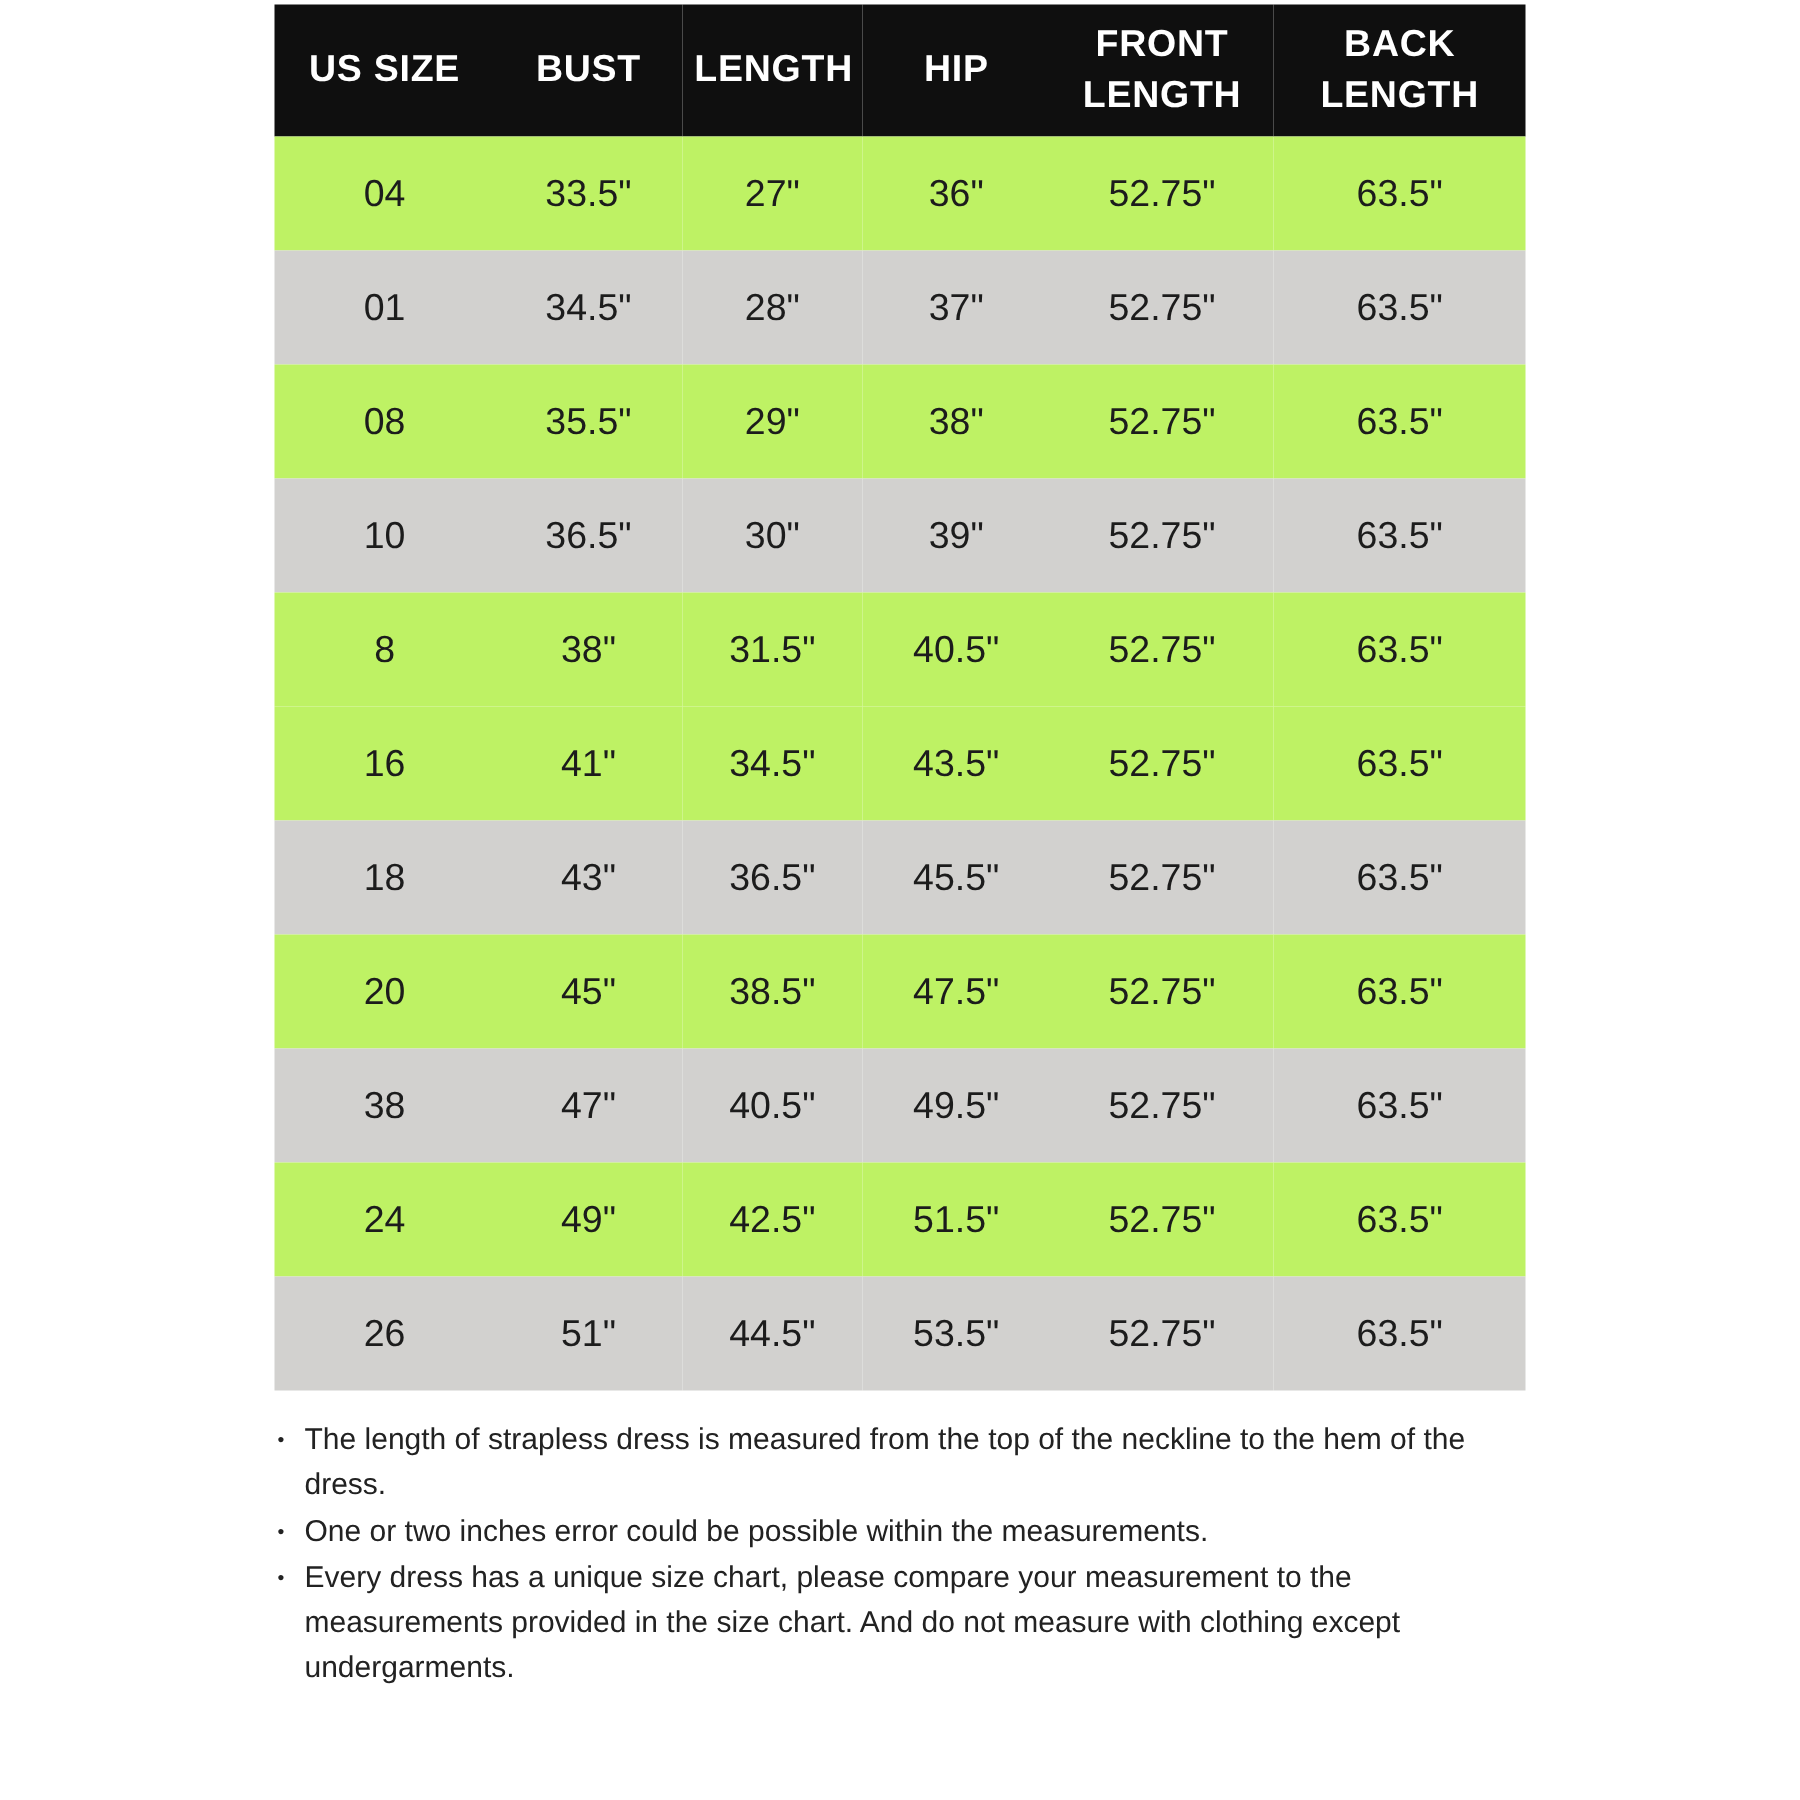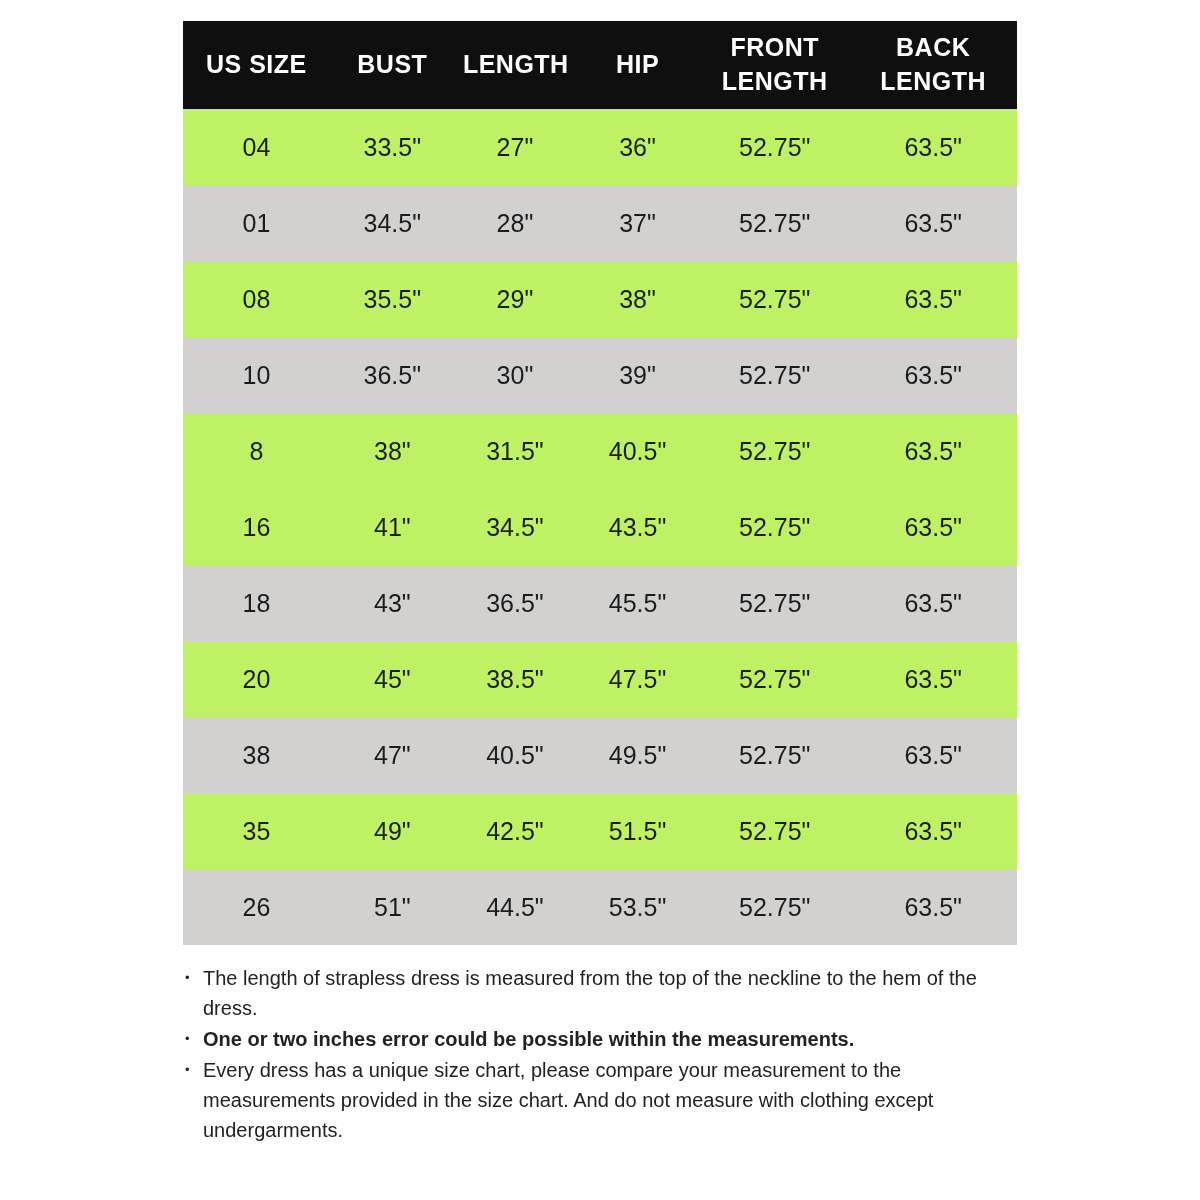--- a/index.html
+++ b/index.html
@@ -6,21 +6,21 @@
   html, body {
     width: 1200px;
     height: 1200px;
     background: #ffffff;
     font-family: "Liberation Sans", "DejaVu Sans", sans-serif;
     color: #1c1c1c;
   }
   .page {
     width: 1200px;
     height: 1200px;
-    padding-top: 21px;
+    padding-top: 3px;
     overflow: hidden;
   }
   table.size-table {
     border-collapse: collapse;
     table-layout: fixed;
     width: 834px;
     margin-left: 183px;
   }
   table.size-table thead th {
     background: #0f0f0f;
@@ -57,21 +57,21 @@
     margin-bottom: 1px;
   }
   .note .bullet {
     position: absolute;
     left: 2px;
     top: 0;
     font-size: 13px;
     line-height: 30px;
     color: #222222;
   }
-  .note.bold .note-text { font-weight: bold; }
+  .note.bold .note-text { font-weight: normal; }
 </style>
 </head>
 <body>
 
 <div class="page">
 
   <table class="size-table">
     <colgroup>
       <col style="width:17.6%">
       <col style="width:15.0%">
@@ -157,21 +157,21 @@
         </tr>
         <tr class="dark">
           <td>38</td>
           <td>47"</td>
           <td>40.5"</td>
           <td>49.5"</td>
           <td>52.75"</td>
           <td>63.5"</td>
         </tr>
         <tr class="light">
-          <td>35</td>
+          <td>24</td>
           <td>49"</td>
           <td>42.5"</td>
           <td>51.5"</td>
           <td>52.75"</td>
           <td>63.5"</td>
         </tr>
         <tr class="dark">
           <td>26</td>
           <td>51"</td>
           <td>44.5"</td>

